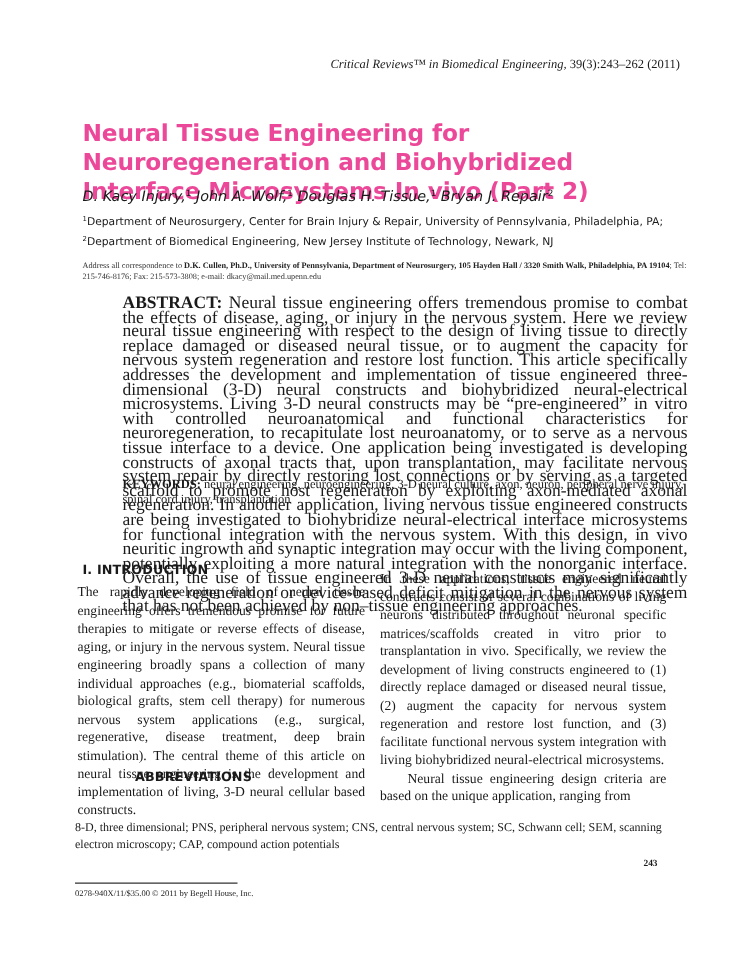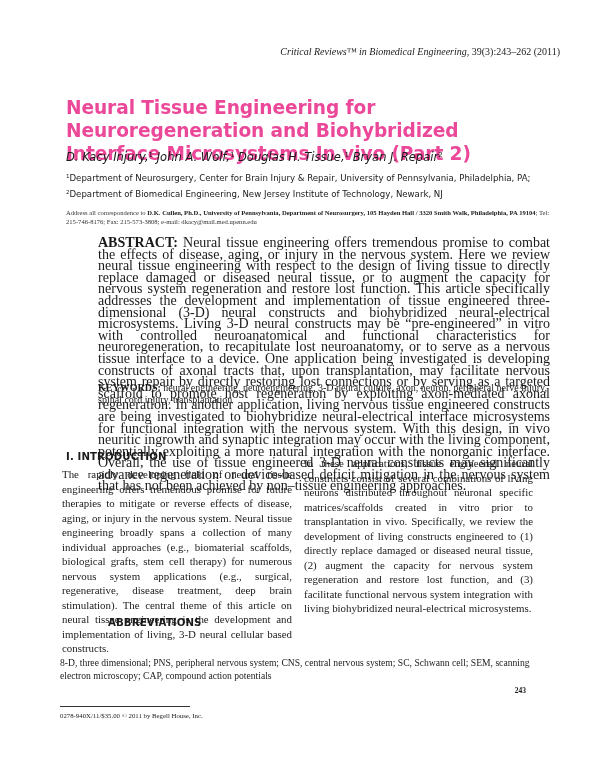--- a/index.html
+++ b/index.html
@@ -1,21 +1,21 @@
 <!DOCTYPE html>
 <html><head>
 <meta charset="utf-8">
 <style>
   html, body { margin: 0; padding: 0; background: #ffffff; }
   body { width: 600px; height: 776px; position: relative; overflow: hidden; color: #1a1a1a; }
   .serif { font-family: "Liberation Serif", "DejaVu Serif", serif; }
   .sans { font-family: "DejaVu Sans", "Liberation Sans", sans-serif; }
   .abs { position: absolute; }
 
-  #journal-ref { top: 46px; right: 40px; font-size: 10px; font-style: italic; white-space: nowrap; }
+  #journal-ref { top: 46px; right: 56px; font-size: 10px; font-style: italic; white-space: nowrap; }
   #journal-ref .plain { font-style: normal; }
 
   #title { left: 66px; top: 96px; width: 480px; font-size: 18.6px; font-weight: bold; line-height: 23px; color: #ec4899; letter-spacing: -0.1px; }
   #authors { left: 66px; top: 150px; font-size: 11.5px; font-style: italic; white-space: nowrap; }
   #authors sup { font-size: 7px; font-style: normal; vertical-align: 4px; }
 
   #affiliations { left: 66px; top: 169px; width: 480px; font-size: 8.6px; line-height: 14px; }
   #affiliations sup { font-size: 5.5px; vertical-align: 3px; }
 
   #correspondence { left: 66px; top: 208px; width: 490px; font-size: 6.6px; line-height: 9px; color: #333; }
@@ -58,20 +58,21 @@
 <div id="abstract" class="abs serif"><b>ABSTRACT:</b><span> Neural tissue engineering offers tremendous promise to combat the effects of disease, aging, or injury in the nervous system. Here we review neural tissue engineering with respect to the design of living tissue to directly replace damaged or diseased neural tissue, or to augment the capacity for nervous system regeneration and restore lost function. This article specifically addresses the development and implementation of tissue engineered three-dimensional (3-D) neural constructs and biohybridized neural-electrical microsystems. Living 3-D neural constructs may be “pre-engineered” in vitro with controlled neuroanatomical and functional characteristics for neuroregeneration, to recapitulate lost neuroanatomy, or to serve as a nervous tissue interface to a device. One application being investigated is developing constructs of axonal tracts that, upon transplantation, may facilitate nervous system repair by directly restoring lost connections or by serving as a targeted scaffold to promote host regeneration by exploiting axon-mediated axonal regeneration. In another application, living nervous tissue engineered constructs are being investigated to biohybridize neural-electrical interface microsystems for functional integration with the nervous system. With this design, in vivo neuritic ingrowth and synaptic integration may occur with the living component, potentially exploiting a more natural integration with the nonorganic interface. Overall, the use of tissue engineered 3-D neural constructs may significantly advance regeneration or device-based deficit mitigation in the nervous system that has not been achieved by non–tissue engineering approaches.</span></div>
 
 <div id="keywords" class="abs serif"><b>KEYWORDS:</b><span> neural engineering, neuroengineering, 3-D neural culture, axon, neuron, peripheral nerve injury, spinal cord injury, transplantation</span></div>
 
 <div id="intro-head" class="abs sans section-head">I. INTRODUCTION</div>
 
 <div id="col-left" class="abs serif col">The rapidly developing field of neural tissue engineering offers tremendous promise for future therapies to mitigate or reverse effects of disease, aging, or injury in the nervous system. Neural tissue engineering broadly spans a collection of many individual approaches (e.g., biomaterial scaffolds, biological grafts, stem cell therapy) for numerous nervous system applications (e.g., surgical, regenerative, disease treatment, deep brain stimulation). The central theme of this article on neural tissue engineering is the development and implementation of living, 3-D neural cellular based constructs.</div>
 
 <div id="col-right" class="abs serif col">
   <p>In these applications, tissue engineered neural constructs consist of several combinations of living neurons distributed throughout neuronal specific matrices/scaffolds created in vitro prior to transplantation in vivo. Specifically, we review the development of living constructs engineered to (1) directly replace damaged or diseased neural tissue, (2) augment the capacity for nervous system regeneration and restore lost function, and (3) facilitate functional nervous system integration with living biohybridized neural-electrical microsystems.</p>
+  <p class="indent">Neural tissue engineering design criteria are based on the unique application, ranging from</p>
 </div>
 
 <div id="abbr-head" class="abs sans section-head">ABBREVIATIONS</div>
 <div id="abbr-text" class="abs serif">8-D, three dimensional; PNS, peripheral nervous system; CNS, central nervous system; SC, Schwann cell; SEM, scanning electron microscopy; CAP, compound action potentials</div>
 
 <div id="footer-rule" class="abs"></div>
 <div id="footer-left" class="abs serif">0278-940X/11/$35.00 © 2011 by Begell House, Inc.</div>
 <div id="page-number" class="abs serif">243</div>
 
 </body></html>

